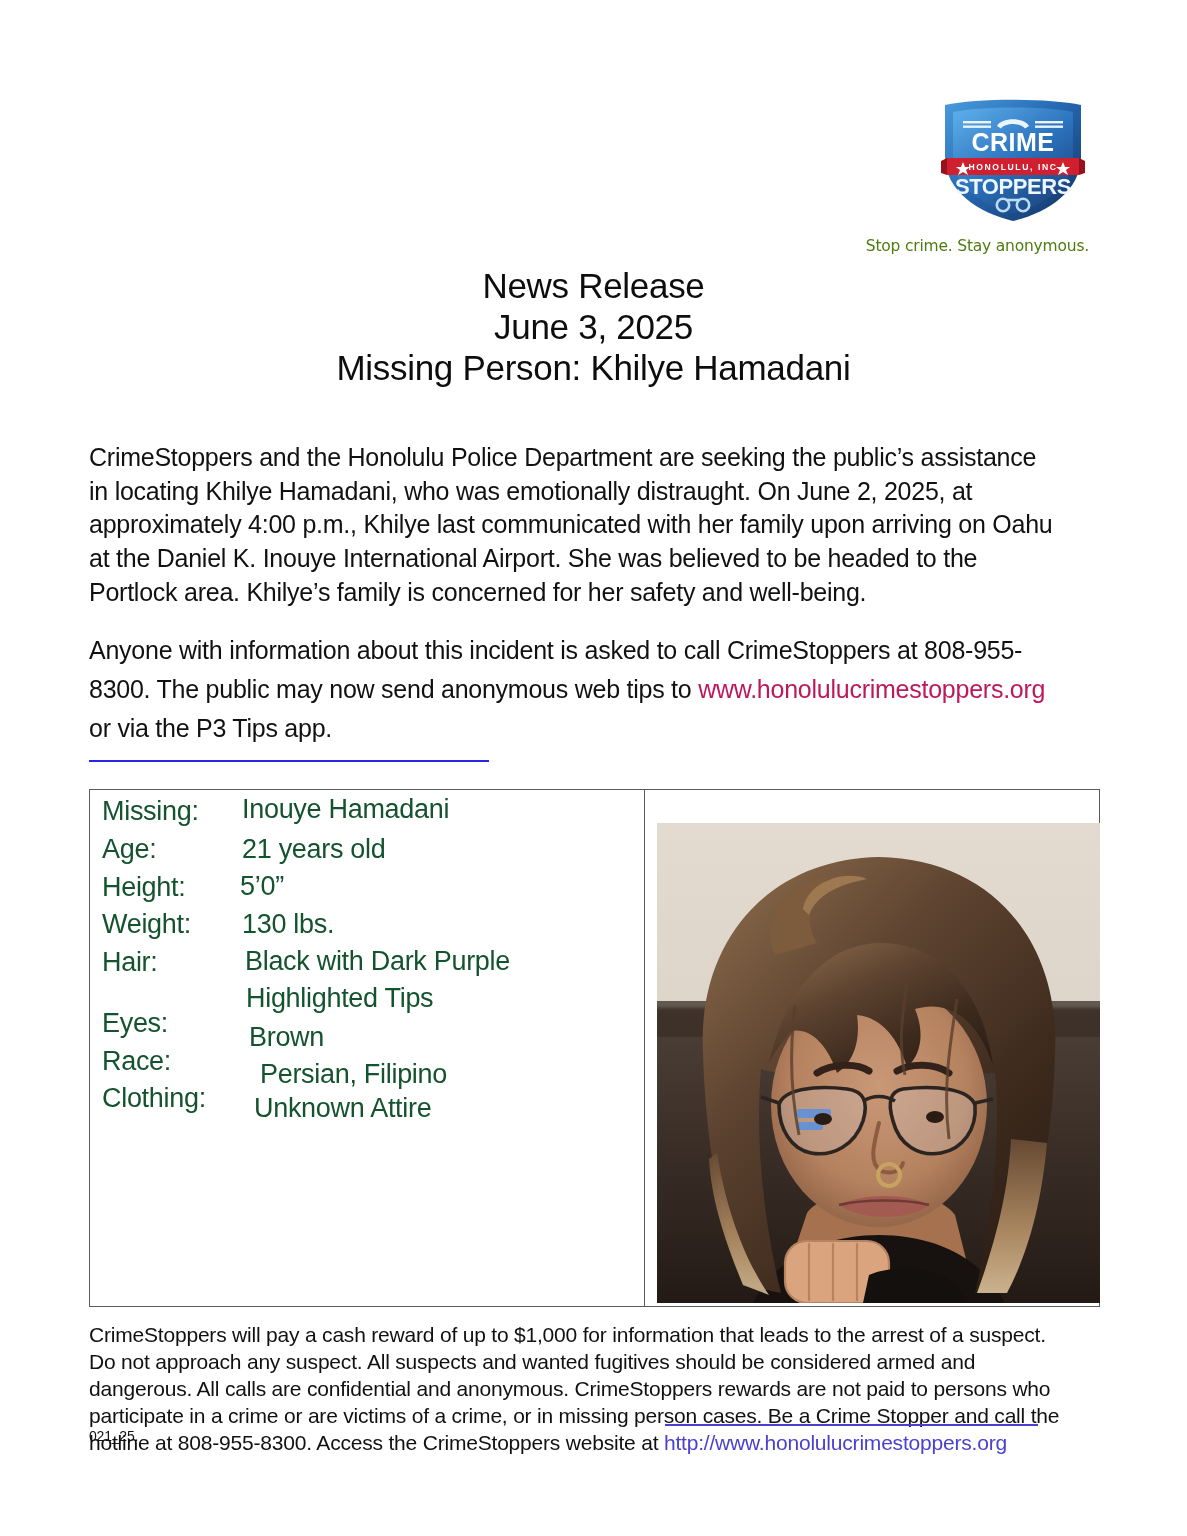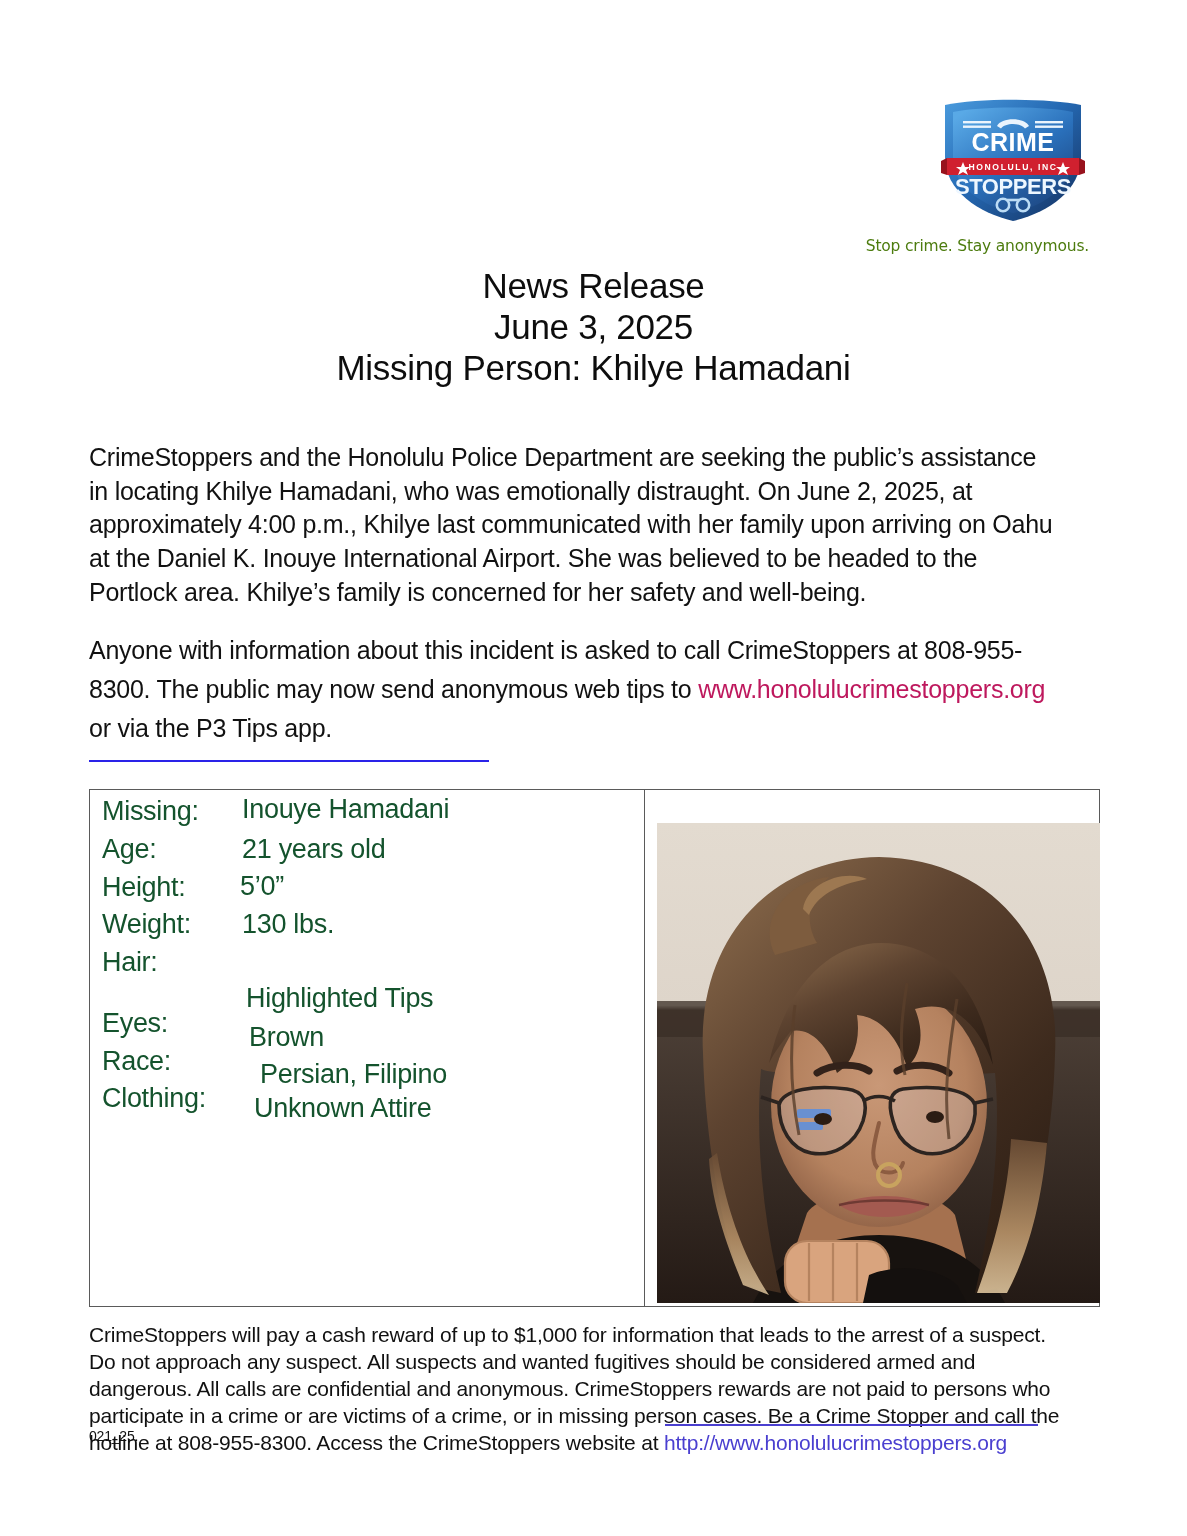--- a/index.html
+++ b/index.html
@@ -241,20 +241,21 @@
     <span class="kv kv-label" style="top:44px">Age:</span>
     <span class="kv" style="top:44px;left:152px">21 years old</span>
 
     <span class="kv kv-label" style="top:82px">Height:</span>
     <span class="kv" style="top:81px;left:150px">5’0”</span>
 
     <span class="kv kv-label" style="top:119px">Weight:</span>
     <span class="kv" style="top:119px;left:152px">130 lbs.</span>
 
     <span class="kv kv-label" style="top:157px">Hair:</span>
+    <span class="kv" style="top:156px;left:155px">Black with Dark Purple</span>
 
     <span class="kv" style="top:193px;left:156px">Highlighted Tips</span>
 
     <span class="kv kv-label" style="top:218px">Eyes:</span>
     <span class="kv" style="top:232px;left:159px">Brown</span>
 
     <span class="kv kv-label" style="top:256px">Race:</span>
     <span class="kv" style="top:269px;left:170px">Persian, Filipino</span>
 
     <span class="kv kv-label" style="top:293px">Clothing:</span>

